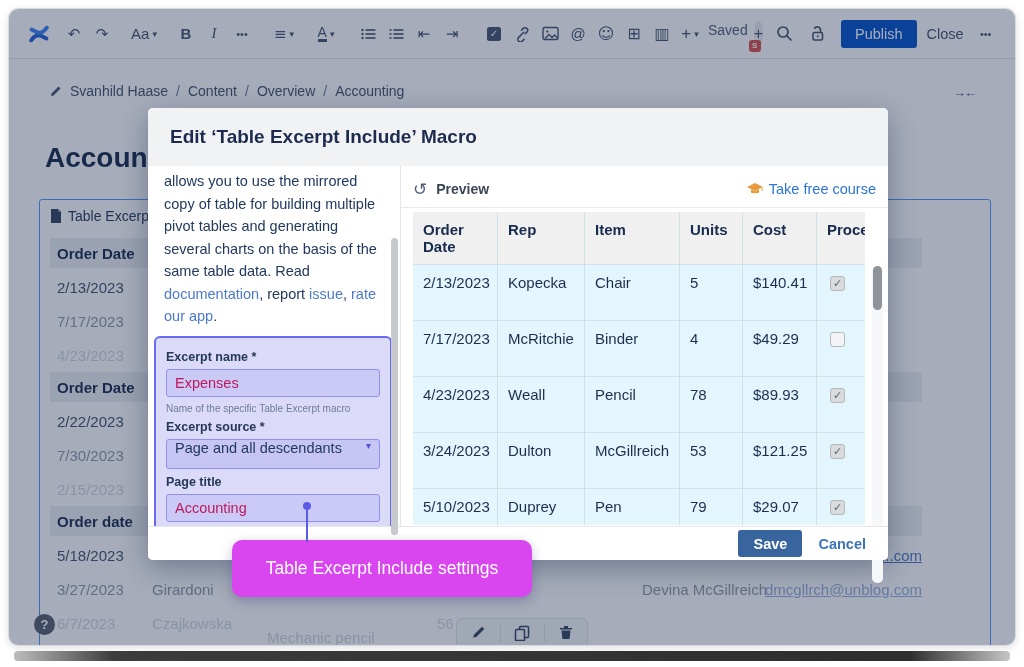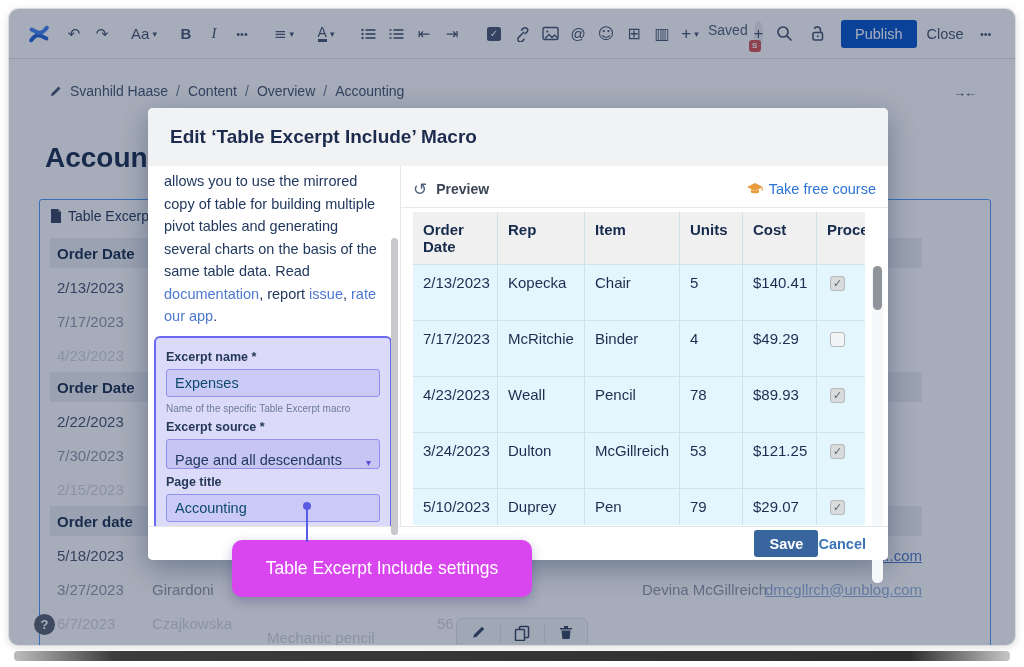--- a/index.html
+++ b/index.html
@@ -77,24 +77,24 @@
             padding-left:22px; font-size:19px; font-weight:600; color:#1d2b4f; }
   .m-body { position:absolute; top:58px; bottom:34px; left:0; right:0; }
   .m-left { position:absolute; left:0; top:0; bottom:0; width:253px; border-right:1px solid #e4e6ea;
             padding:0 14px 5px 16px; overflow:hidden; }
   .desc { margin:4px 0 8px; font-size:14.5px; line-height:22.5px; color:#22395e; width:224px; }
   .desc .lnk { color:#4c79cf; cursor:pointer; }
   .fpanel { border:2px solid #6c69f1; background:#dbdaf9; border-radius:6px; padding:6px 10px 10px;
             margin-left:-10px; width:238px; }
   .flabel { font-size:12.5px; font-weight:bold; color:#253858; margin:6px 0 5px; }
   .finput { display:block; height:28px; background:#cbcaf6; border:1px solid #918ff0; border-radius:3px;
-            width:100%; padding:0 8px; font-size:14.5px; color:#0c4a6e; font-family:inherit; outline:none; }
+            width:100%; padding:0 8px; font-size:14.5px; color:#be185d; font-family:inherit; outline:none; }
   .fhelp { font-size:10px; color:#6f7b94; margin:6px 0 2px; white-space:nowrap; }
   .fselect { height:30px; background:#c6c5f3; border:1px solid #918ff0; border-radius:3px; display:flex;
-             align-items:flex-end; justify-content:space-between; padding:0 8px; font-size:14.5px;
+             align-items:flex-start; justify-content:space-between; padding:0 8px; font-size:14.5px;
              color:#22395e; cursor:pointer; }
   .fselect .chev { color:#5552d8; font-size:10px; }
   .lscroll { position:absolute; left:243px; top:72px; width:7px; height:297px; border-radius:4px;
              background:#c8c9cc; z-index:2; }
 
   .m-right { position:absolute; left:253px; top:0; right:0; bottom:0; }
   .p-head { display:flex; align-items:center; height:42px; padding:4px 12px 0; border-bottom:1px solid #e8e9eb; }
   .p-head .ric { font-size:17px; color:#505f79; }
   .p-head .plabel { font-weight:bold; font-size:14px; color:#3b4554; margin-left:9px; }
   .course { margin-left:auto; display:flex; align-items:center; gap:5px; color:#2c74d6; font-size:14.5px; cursor:pointer; }
@@ -105,21 +105,21 @@
   .prow.phead { background:#f0f0f1; font-weight:bold; color:#172b4d; min-height:52px; }
   .prow.pdata { background:#e3f6fd; height:56px; border-top:1px solid #d2e2e8; color:#1d2d50; }
   .cbwrap { padding-left:13px !important; padding-top:11px !important; }
   .cb { width:15px; height:15px; border:1px solid #b5b8bb; border-radius:3px; background:#f3f4f5;
         display:flex; align-items:center; justify-content:center; font-size:11px; color:#5a6477; }
   .cb.on { background:#d9dadc; }
   .p-track { position:absolute; right:5px; top:100px; width:11px; height:317px; background:#f6f7f8; border-radius:5px; }
   .p-thumb { position:absolute; right:6px; top:100px; width:9px; height:44px; background:#8e9499; border-radius:5px; }
 
   .m-foot { position:absolute; left:0; right:0; bottom:0; height:34px; border-top:1px solid #e5e6e8;
-            display:flex; align-items:center; justify-content:flex-end; gap:0; padding-right:22px;
+            display:flex; align-items:center; justify-content:flex-end; gap:16px; padding-right:22px;
             background:#fff; border-radius:0 0 5px 5px; }
   .saveb { width:64px; height:27px; background:#39659e; color:#fff; font-weight:bold; font-size:14.5px;
            border-radius:3px; display:flex; align-items:center; justify-content:center; cursor:pointer; }
   .cancelb { color:#3b74b8; font-size:14.5px; font-weight:bold; cursor:pointer; }
 
   
   .tip { position:absolute; left:232px; top:540px; width:300px; height:57px; background:#d946ef;
          border-radius:10px; display:flex; align-items:center; justify-content:center; color:#fff;
          font-size:17.5px; z-index:20; box-shadow:0 4px 12px rgba(40,40,120,.3); }
   .tip-line { position:absolute; left:306px; top:509px; width:2px; height:33px; background:#5a5be6; z-index:21; }

